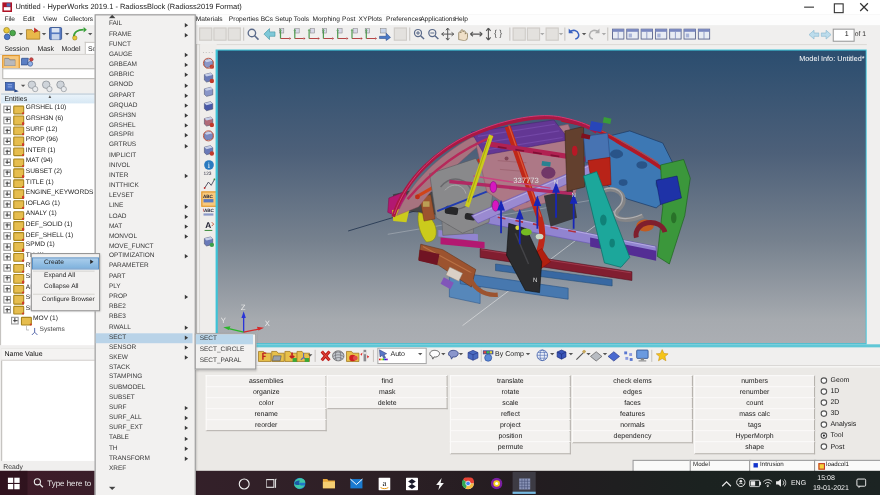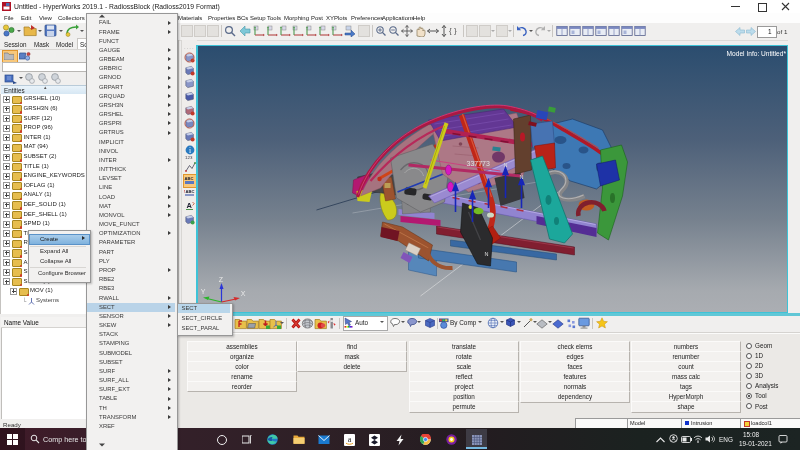--- a/index.html
+++ b/index.html
@@ -822,21 +822,21 @@
       <svg class="a" style="left:7px;top:434px" width="11" height="11" viewBox="0 0 11 11">
 <rect x="0" y="0" width="5" height="5" fill="#fff"></rect>
         <rect x="6" y="0" width="5" height="5" fill="#fff"></rect>
 <rect x="0" y="6" width="5" height="5" fill="#fff"></rect>
         <rect x="6" y="6" width="5" height="5" fill="#fff"></rect>
       </svg>
       <svg class="a" style="left:30px;top:434px" width="10" height="10" viewBox="0 0 10 10">
 <circle cx="4" cy="4" r="2.8" fill="none" stroke="#e8e8e8" stroke-width="1"></circle>
 <line x1="6.2" y1="6.2" x2="9" y2="9" stroke="#e8e8e8" stroke-width="1.1"></line>
       </svg>
-      <div class="a txt" style="left:43px;top:435px;font-size:7.2px;color:#e8e8e8">Comp here to</div>
+      <div class="a txt" style="left:43px;top:435px;font-size:7.2px;color:#e8e8e8">Type here to</div>
       <div class="a" style="left:216.5px;top:435px;width:8px;height:8px;border:1.3px solid #f0f0f0;border-radius:50%"></div>
       <svg class="a" style="left:242px;top:435px" width="10" height="9" viewBox="0 0 10 9">
 <rect x="0" y="1" width="7" height="7" fill="none" stroke="#e8e8e8" stroke-width="1"></rect>
 <path d="M8.5 0.5 v8 M8.5 0.5 h1" stroke="#e8e8e8" stroke-width=".9" fill="none"></path>
       </svg>
       <svg class="a" style="left:267px;top:434px" width="11" height="11" viewBox="0 0 11 11">
 <circle cx="5.5" cy="5.5" r="5.2" fill="#2178c8"></circle>
 <path d="M0.5 6.5 C0.5 3 3 0.8 6 0.8 C8.8 0.8 10.6 2.8 10.6 4.8 L4.8 4.8 C4.8 7 7 8 10 7.2 C8.8 9.6 6.2 10.8 3.8 10 C1.8 9.3 0.5 8 0.5 6.5 z" fill="#3fc8a8"></path>
 <path d="M0.6 5.5 C1.5 3.5 3.5 2.6 5.5 3 L4.8 4.8 C4.8 5.6 5 6.2 5.5 6.7 C3.5 7.4 1.5 6.9 0.6 5.5 z" fill="#1a5aa8"></path>
       </svg>

